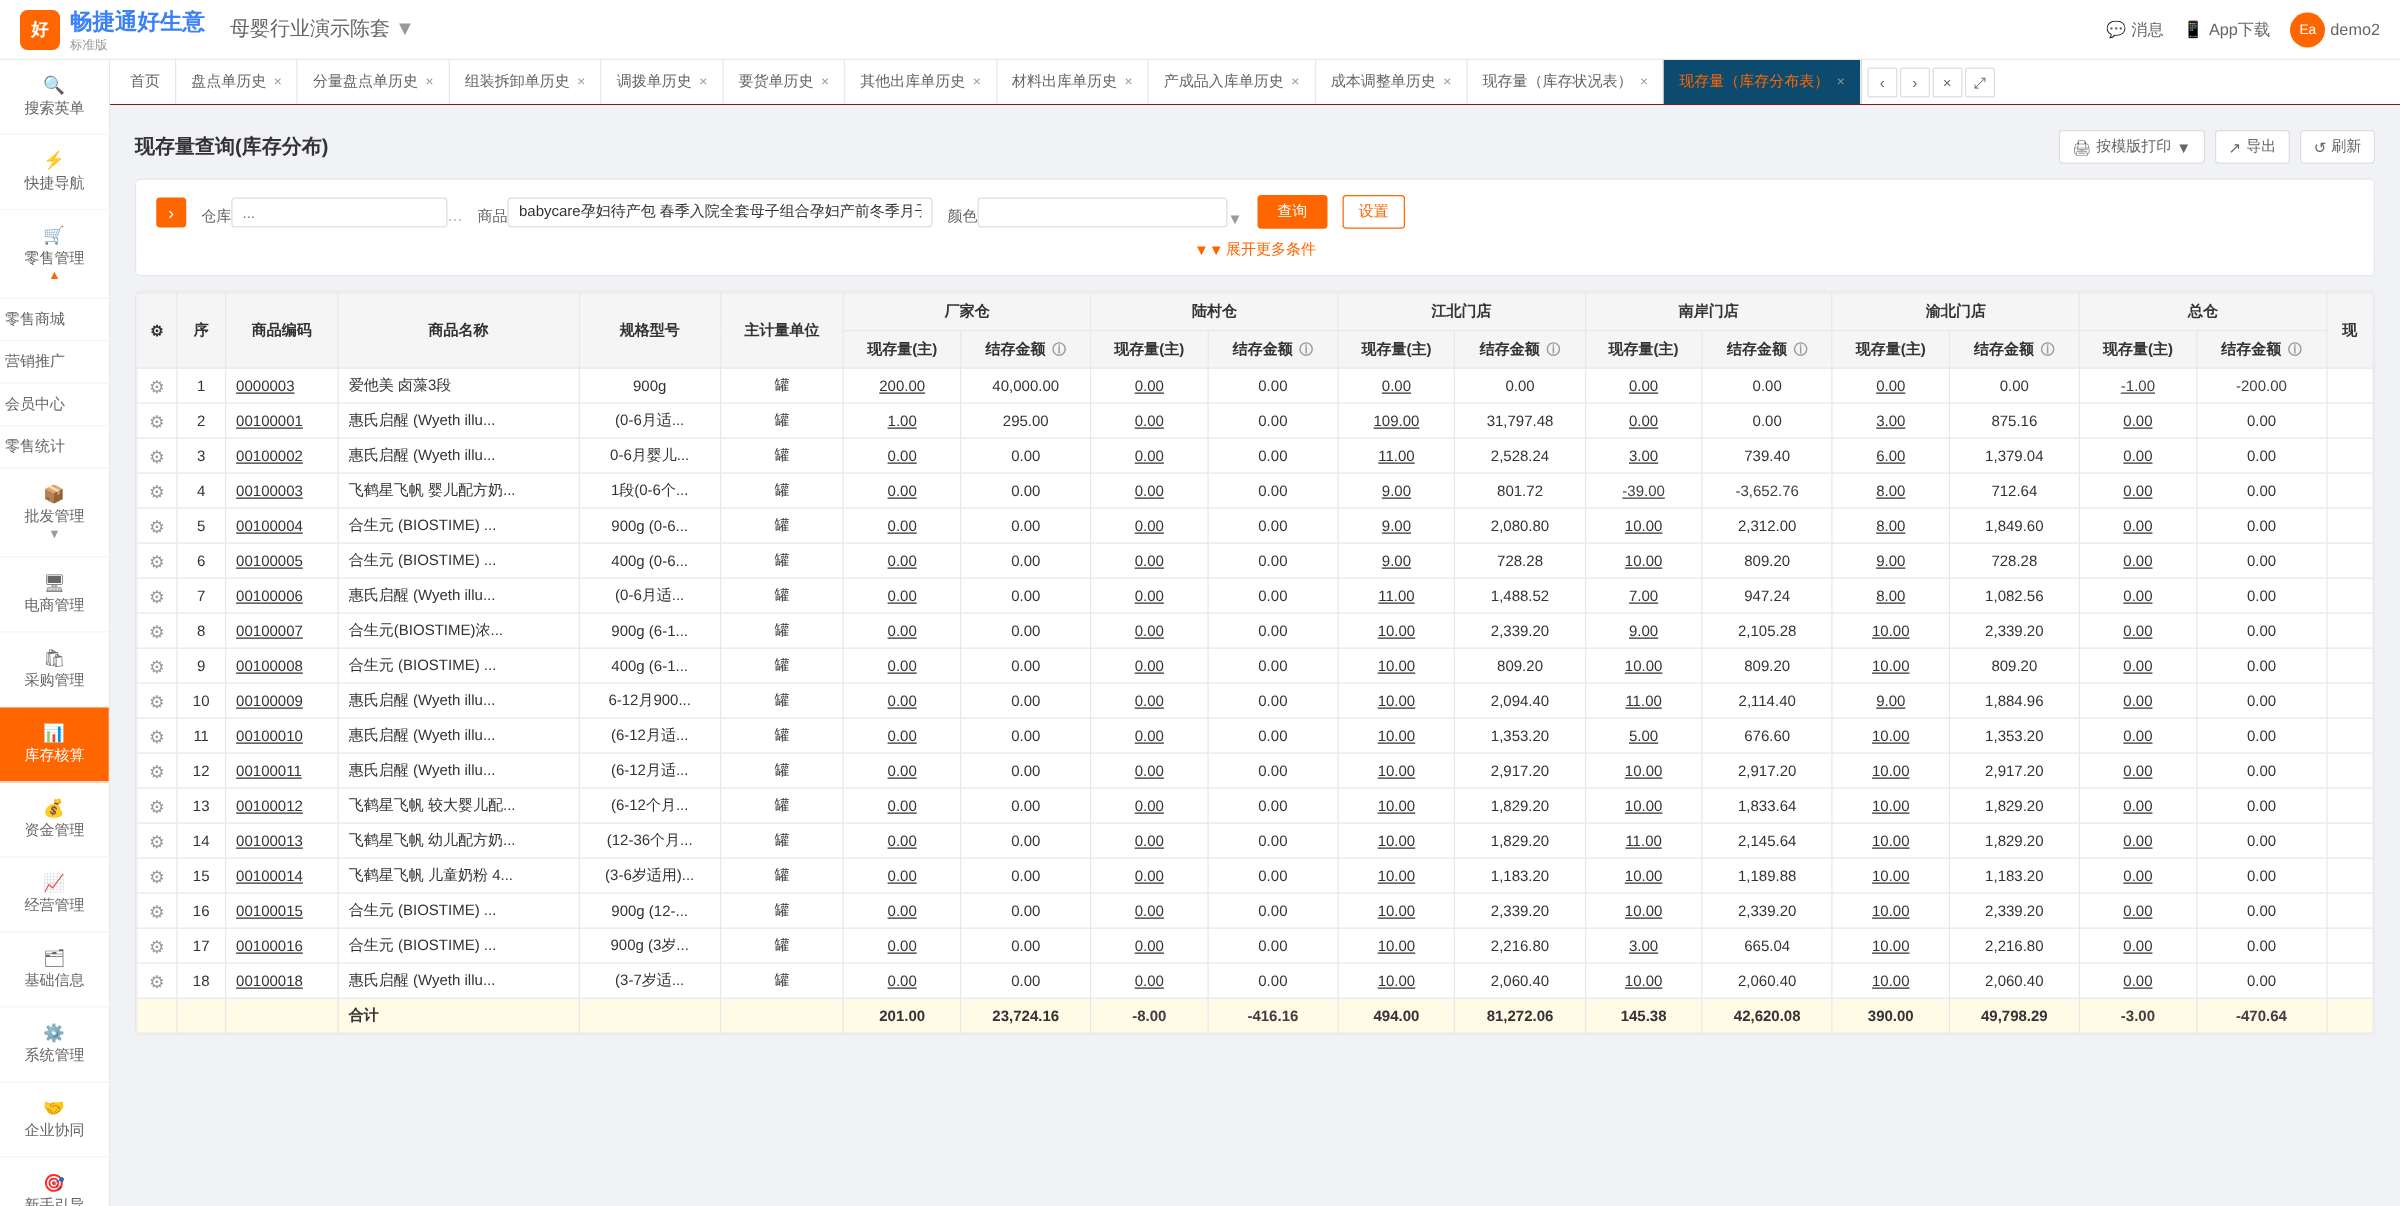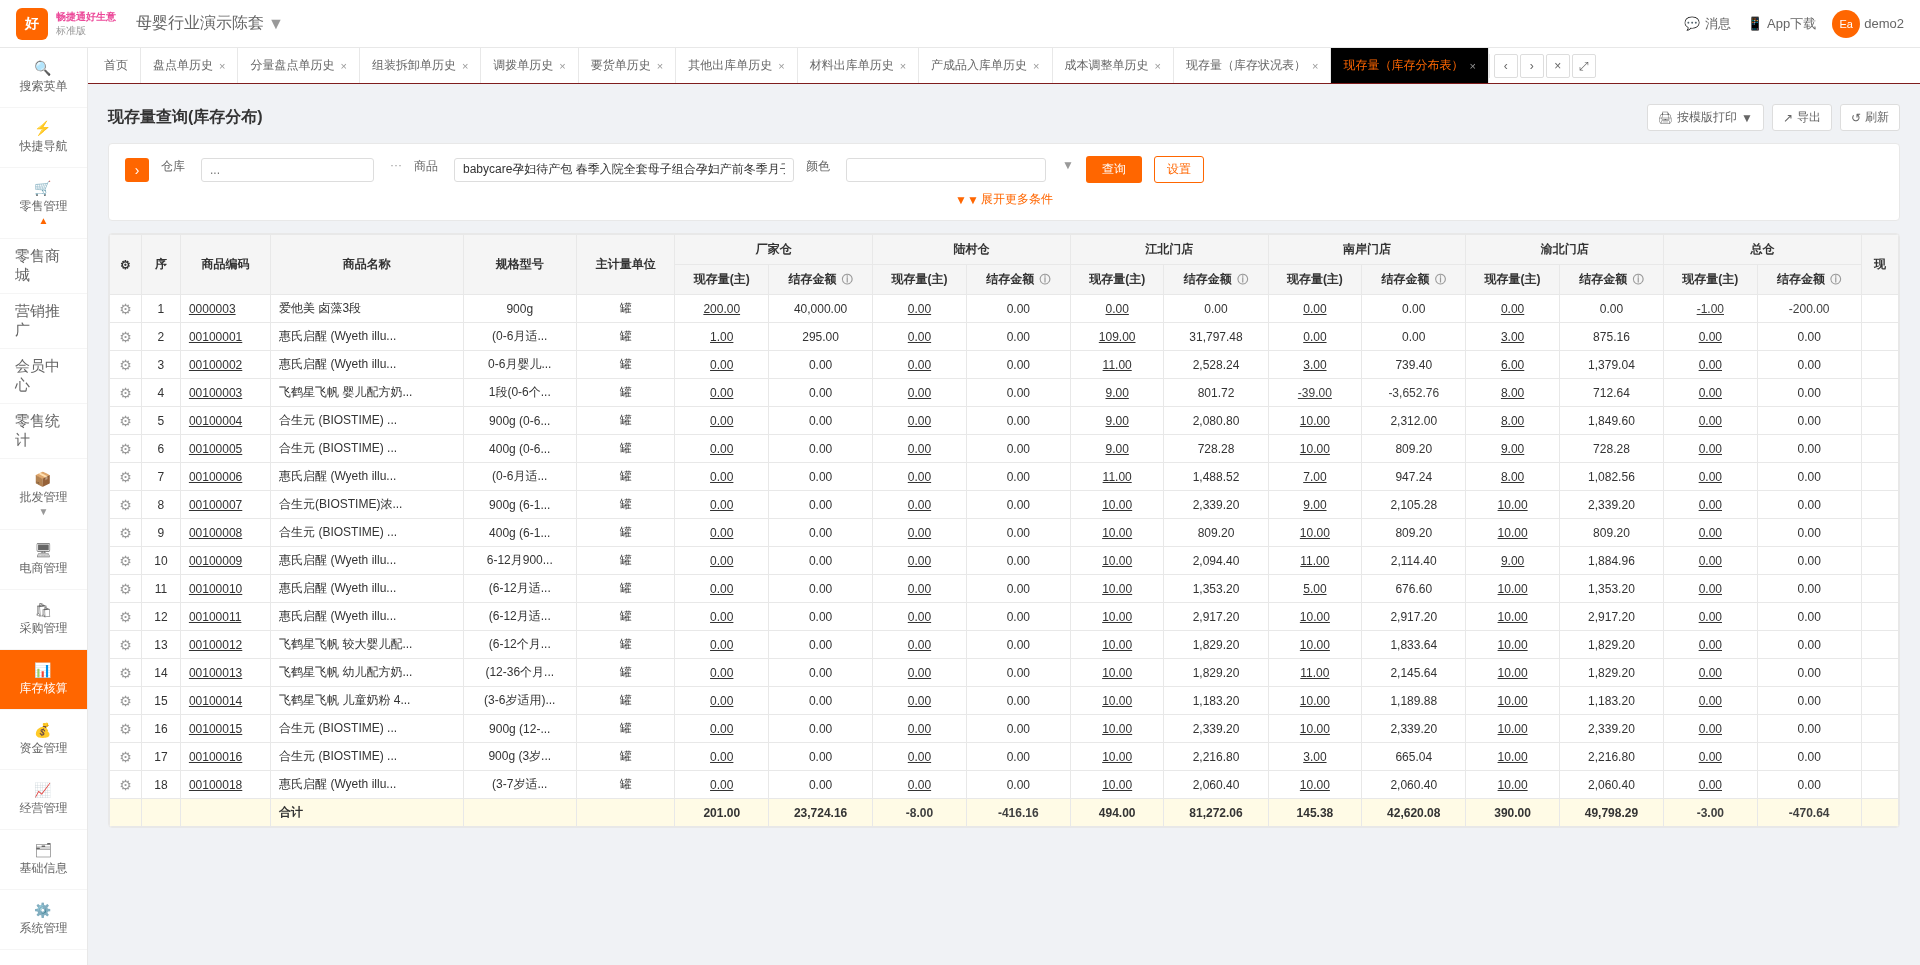--- a/index.html
+++ b/index.html
@@ -13,21 +13,21 @@
       align-items: center;
       justify-content: space-between;
       padding: 0 16px;
       border-bottom: 1px solid #e8e8e8;
       position: fixed;
       top: 0; left: 0; right: 0;
       z-index: 100;
     }
     .logo-area { display: flex; align-items: center; gap: 8px; }
     .logo-icon { width: 32px; height: 32px; background: #ff6600; border-radius: 6px; display: flex; align-items: center; justify-content: center; color: #fff; font-size: 14px; font-weight: bold; }
-    .logo-text { font-size: 10px; color: #ec4899; font-weight: bold; }
+    .logo-text { font-size: 18px; color: #3b82f6; font-weight: bold; }
     .top-right { display: flex; align-items: center; gap: 16px; color: #666; font-size: 13px; }
     .top-right span { cursor: pointer; display: flex; align-items: center; gap: 4px; }
     .avatar { width: 28px; height: 28px; background: #ff6600; border-radius: 50%; display: flex; align-items: center; justify-content: center; color: #fff; font-size: 11px; }
 
     
     .sidebar {
       position: fixed;
       top: 48px; left: 0; bottom: 0;
       width: 88px;
       background: #fff;
@@ -38,21 +38,21 @@
     .sidebar-item {
       padding: 12px 8px;
       text-align: center;
       cursor: pointer;
       color: #666;
       font-size: 12px;
       border-bottom: 1px solid #f5f5f5;
     }
     .sidebar-item.active-main { color: #fff; background: #ff6600; }
     .sidebar-item .menu-label { margin-top: 2px; }
-    .sidebar-sub { font-size: 15px; color: #666; padding: 8px 15px; cursor: pointer; border-bottom: 1px solid #f5f5f5; }
+    .sidebar-sub { font-size: 12px; color: #666; padding: 8px 4px; cursor: pointer; border-bottom: 1px solid #f5f5f5; }
 
     
     .main-content {
       margin-left: 88px;
       margin-top: 48px;
       display: flex;
       flex-direction: column;
       height: calc(100vh - 48px);
     }
 
@@ -74,21 +74,21 @@
       align-items: center;
       padding: 0 12px;
       height: 36px;
       border-right: 1px solid #e8e8e8;
       cursor: pointer;
       font-size: 12px;
       color: #666;
       gap: 6px;
       white-space: nowrap;
     }
-    .tab-item.active { color: #ff6600; background: #000000; }
+    .tab-item.active { color: #ff6600; background: #0c4a6e; }
     .tab-item .tab-close { color: #999; font-size: 11px; }
     .tab-nav-btns { display: flex; align-items: center; gap: 2px; padding: 0 4px; border-left: 1px solid #e8e8e8; }
     .tab-nav-btn { width: 24px; height: 24px; display: flex; align-items: center; justify-content: center; cursor: pointer; color: #666; border: 1px solid #ddd; border-radius: 2px; }
 
     
     .page-content {
       flex: 1;
       overflow-y: auto;
       padding: 20px;
       background: #f0f2f5;
@@ -111,21 +111,21 @@
 
     
     .filter-area {
       background: #fff;
       border-radius: 4px;
       padding: 12px 16px;
       margin-bottom: 12px;
       border: 1px solid #e8e8e8;
     }
     .filter-row { display: flex; align-items: center; gap: 12px; flex-wrap: wrap; }
-    .filter-field { display: flex; align-items: flex-start; gap: 16px; }
+    .filter-field { display: flex; align-items: flex-end; gap: 0; }
     .filter-label { color: #666; white-space: nowrap; }
     .filter-input {
       border: 1px solid #ddd; border-radius: 3px; padding: 4px 8px;
       font-size: 12px; color: #333; outline: none; min-width: 80px;
     }
     .filter-input-long { min-width: 340px; }
     .expand-btn { color: #ff6600; cursor: pointer; font-size: 12px; display: flex; align-items: center; gap: 2px; }
     .search-btn {
       background: #ff6600; color: #fff; border: none; border-radius: 3px;
       padding: 5px 16px; cursor: pointer; font-size: 12px;

